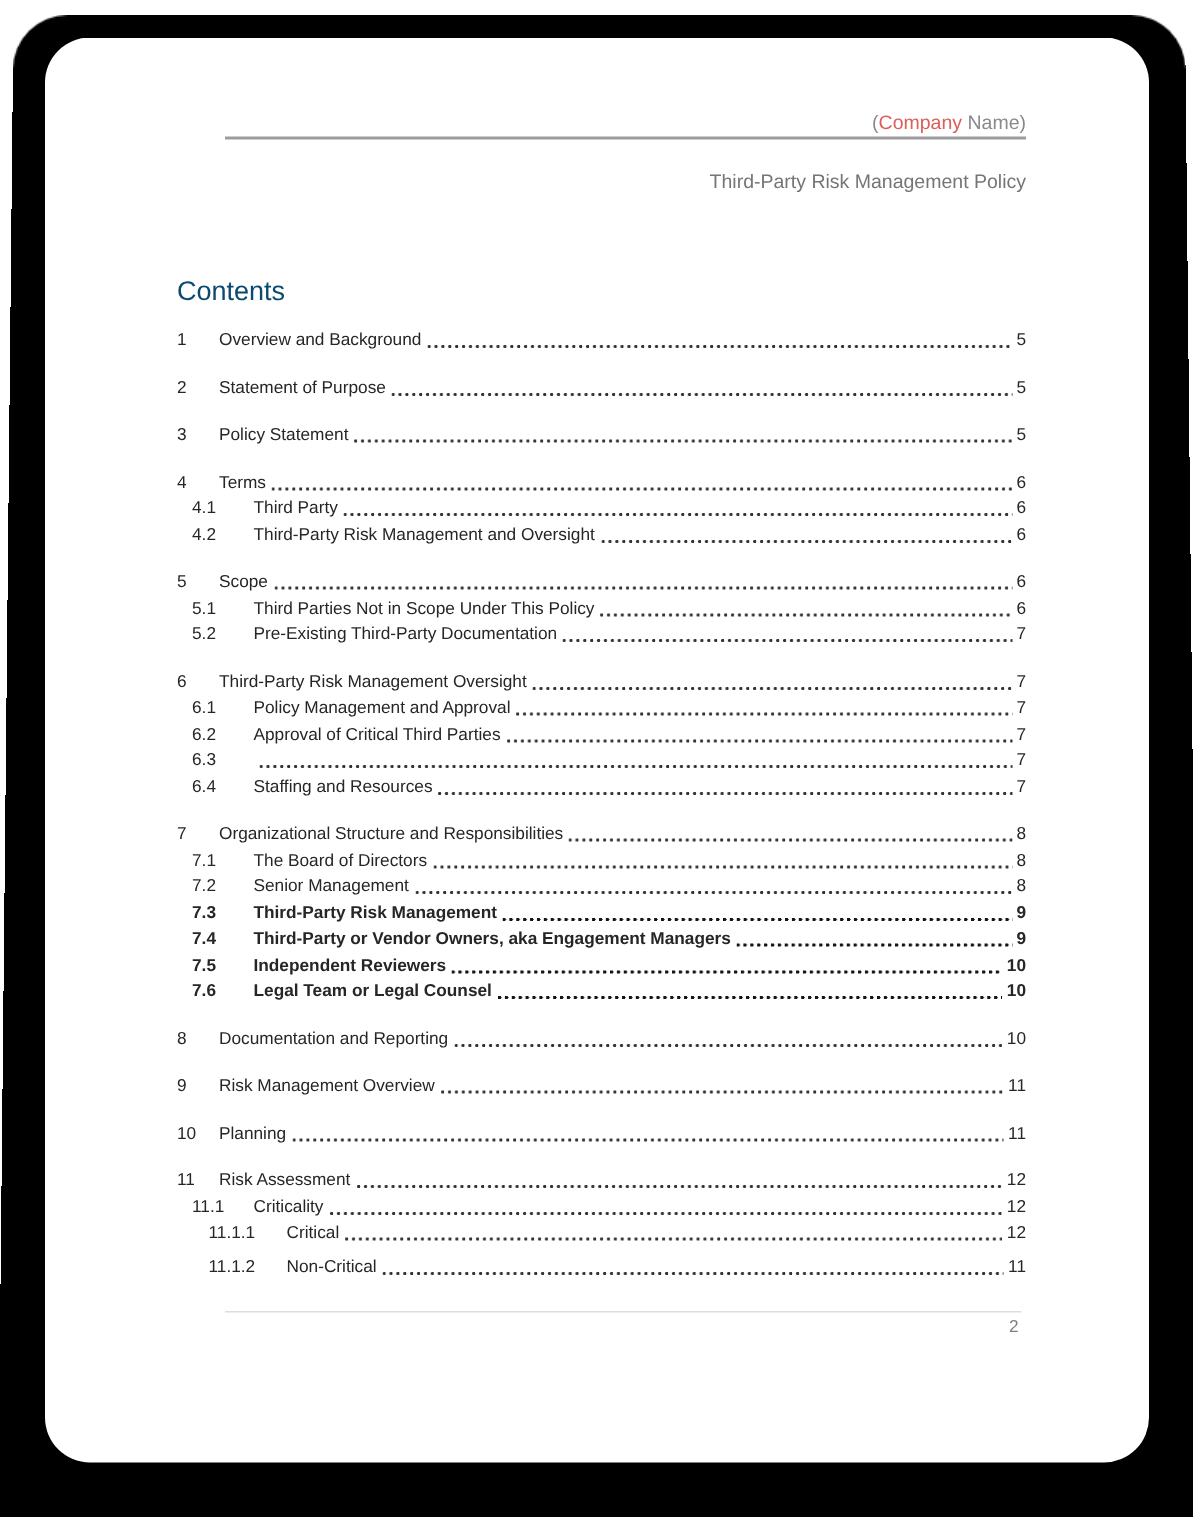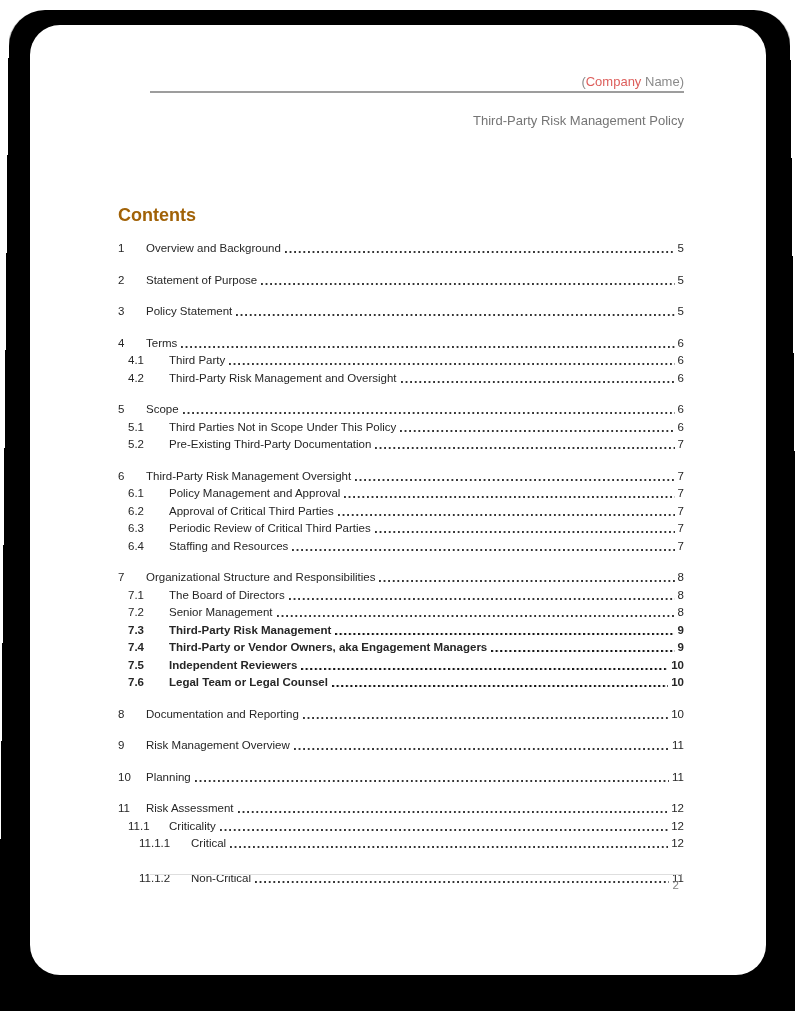--- a/index.html
+++ b/index.html
@@ -36,36 +36,36 @@
     margin-left: 32px; padding-bottom: 1px;
     white-space: nowrap;
   }
   .company-line .red { color: #dd5e5b; }
   .subtitle {
     font-size: 13px; line-height: 16px;
     color: #757575; margin-top: 20px; white-space: nowrap;
   }
   
   h1.contents {
-    margin: 76px 0 0 0;
+    margin: 55px 0 0 0;
     font-size: 18px; line-height: 21px;
-    font-weight: 700; color: #a16207;
+    font-weight: 400; color: #0c4a6e;
   }
   
   .toc { margin-top: 1px; font-size: 11.5px; color: #262626; }
   .toc-row { display: flex; align-items: baseline; line-height: 17.5px; }
   .toc-row .num   { white-space: nowrap; flex: 0 0 auto; }
   .toc-row .label { white-space: nowrap; flex: 0 0 auto; }
   .lvl1 { margin-top: 14px; }
   .lvl1 .num { width: 28px; }
   .lvl2 { padding-left: 10px; align-items: center; }
   .lvl2 .num { width: 41px; }
   .lvl3 { padding-left: 21px; }
   .lvl3 .num { width: 52px; }
-  .gap-before { margin-top: 17px; align-items: flex-end; }
+  .gap-before { margin-top: 5px; align-items: flex-end; }
   .bold { font-weight: 700; }
   .leader {
     flex: 1 1 auto; min-width: 12px;
     height: 2.2px;
     align-self: flex-end; margin: 0 3px 4px 4px;
     background-image: radial-gradient(circle at 1.1px 1.1px, #333333 0.95px, transparent 1.25px);
     background-size: 4.6px 2.2px;
     background-repeat: repeat-x;
   }
   .bold .leader {
@@ -164,21 +164,20 @@
         <span class="pagenum">7</span>
       </div>
         <div class="toc-row lvl2">
         <span class="num">6.2</span>
         <span class="label">Approval of Critical Third Parties</span>
         <span class="leader"></span>
         <span class="pagenum">7</span>
       </div>
         <div class="toc-row lvl2">
         <span class="num">6.3</span>
-        <span class="label">Periodic Review of Critical Third Parties</span>
         <span class="leader"></span>
         <span class="pagenum">7</span>
       </div>
         <div class="toc-row lvl2">
         <span class="num">6.4</span>
         <span class="label">Staffing and Resources</span>
         <span class="leader"></span>
         <span class="pagenum">7</span>
       </div>
         <div class="toc-row lvl1">

